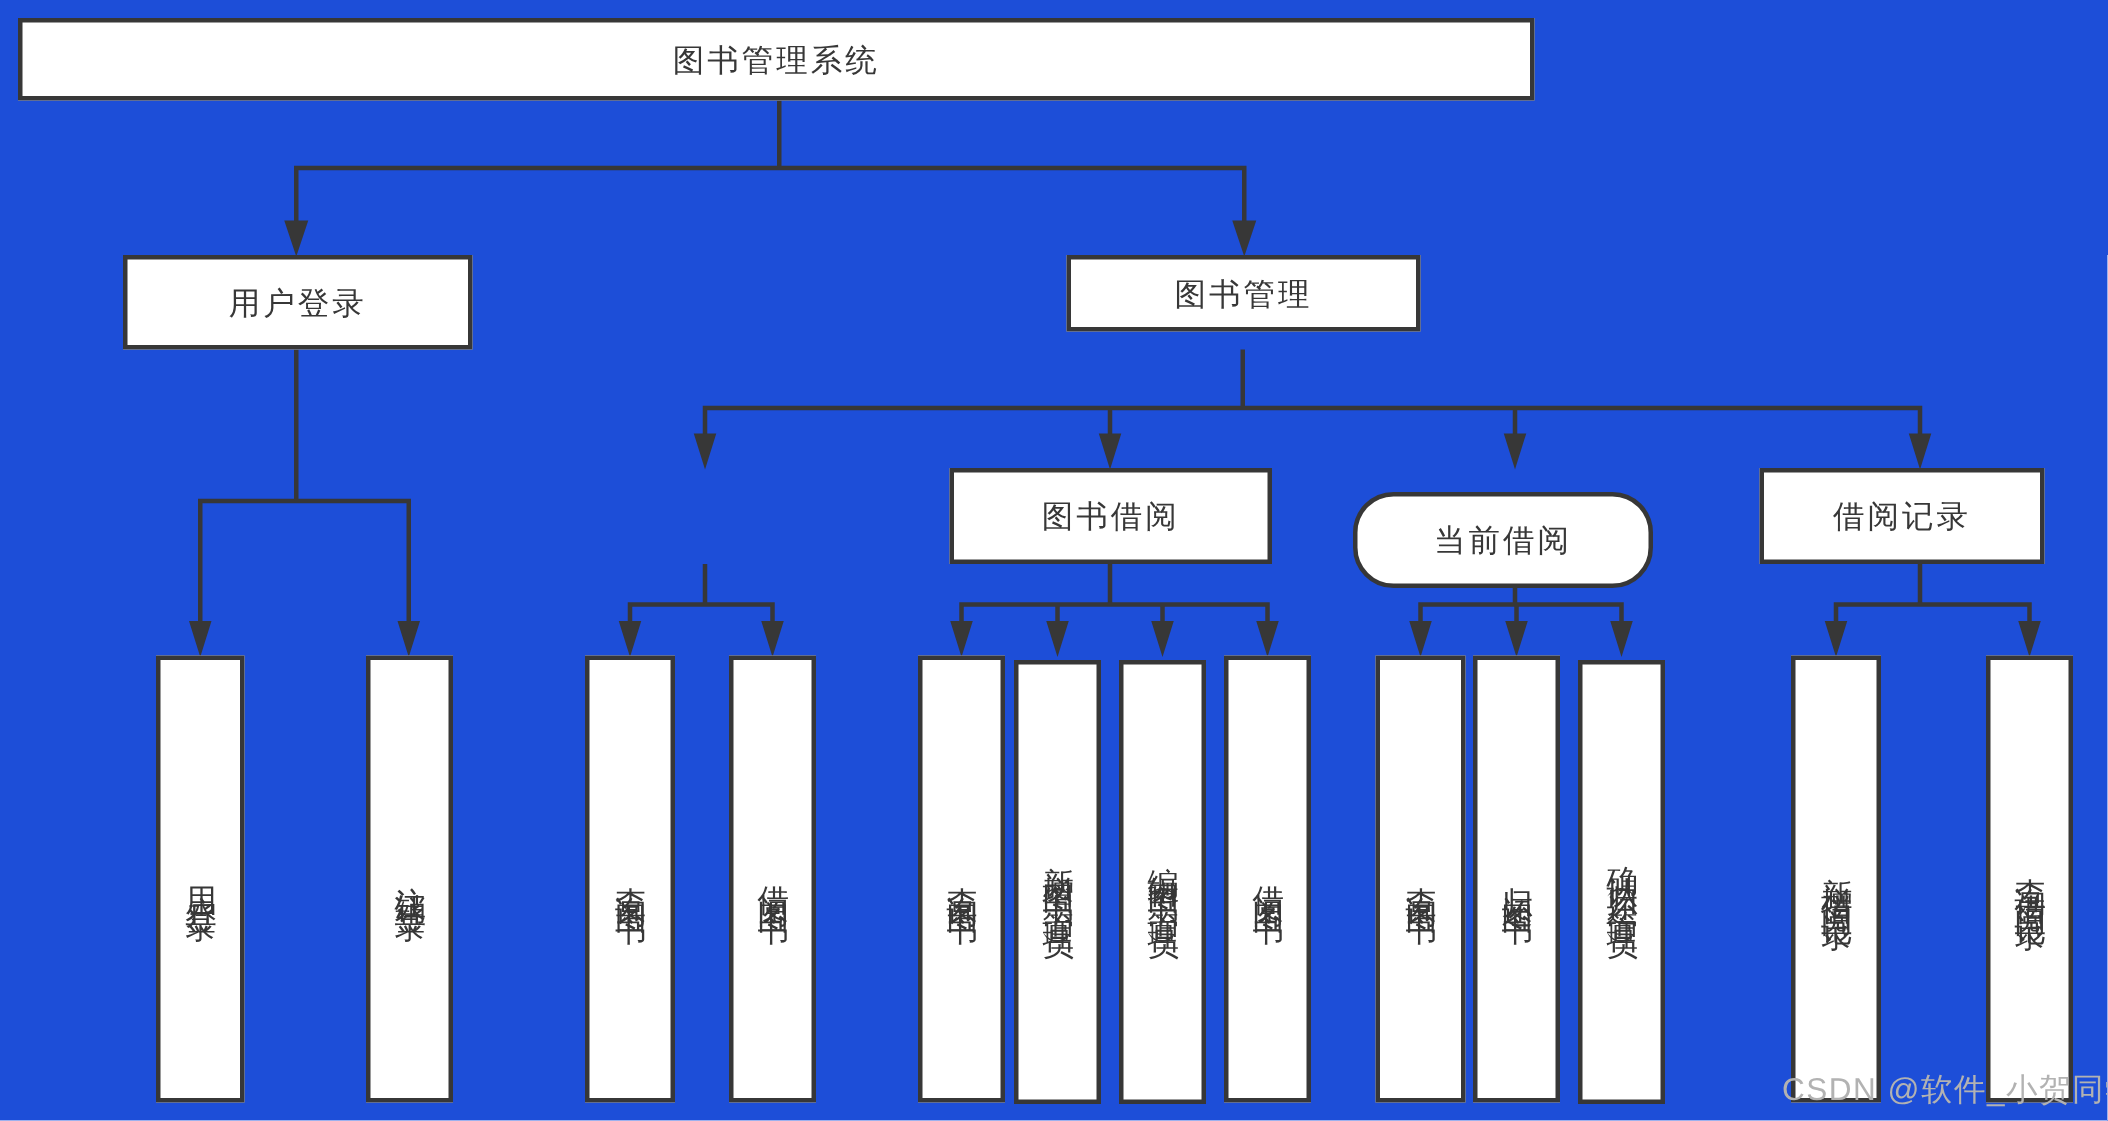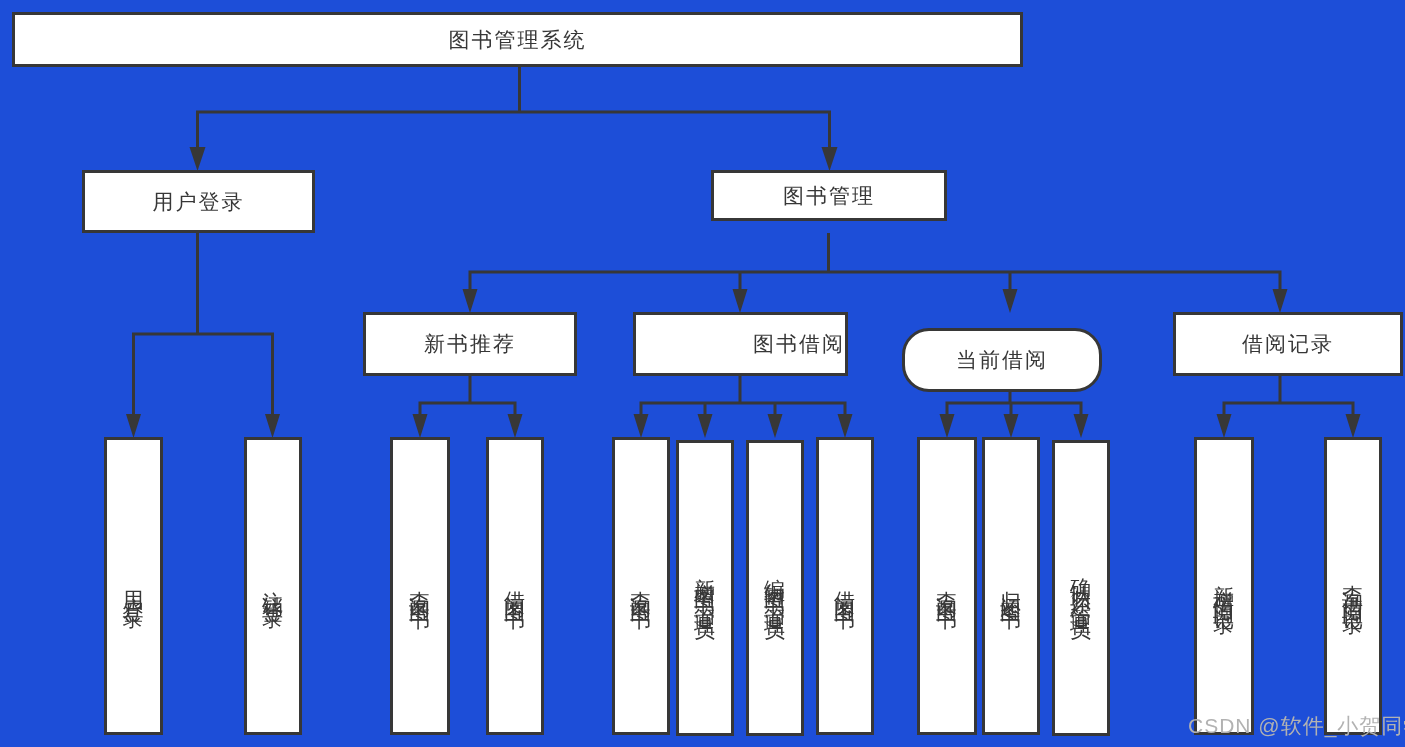--- a/index.html
+++ b/index.html
@@ -70,30 +70,27 @@
     <span class="lbl">图书管理系统</span>
   </div>
 
   <div class="box h" style="left:82px;top:170px;width:233px;height:63px;">
     <span class="lbl">用户登录</span>
   </div>
   <div class="box h" style="left:711px;top:170px;width:236px;height:51px;">
     <span class="lbl">图书管理</span>
   </div>
 
-  <div class="box h" style="left:363px;top:312px;width:214px;height:64px;">
-    <span class="lbl">新书推荐</span>
-  </div>
-  <div class="box h" style="left:633px;top:312px;width:215px;height:64px;justify-content:flex-end;">
+  <div class="box h" style="left:633px;top:312px;width:215px;height:64px;">
     <span class="lbl">图书借阅</span>
   </div>
   <div class="box h" style="left:902px;top:328px;width:200px;height:64px;border-radius:27px;">
     <span class="lbl">当前借阅</span>
   </div>
-  <div class="box h" style="left:1173px;top:312px;width:230px;height:64px;">
+  <div class="box h" style="left:1173px;top:312px;width:190px;height:64px;">
     <span class="lbl">借阅记录</span>
   </div>
 
   <div class="box v" style="left:104px;top:437px;width:59px;height:298px;">
     <span class="lbl">用户登录</span>
   </div>
   <div class="box v" style="left:244px;top:437px;width:58px;height:298px;">
     <span class="lbl">注销登录</span>
   </div>
   <div class="box v" style="left:390px;top:437px;width:60px;height:298px;">

